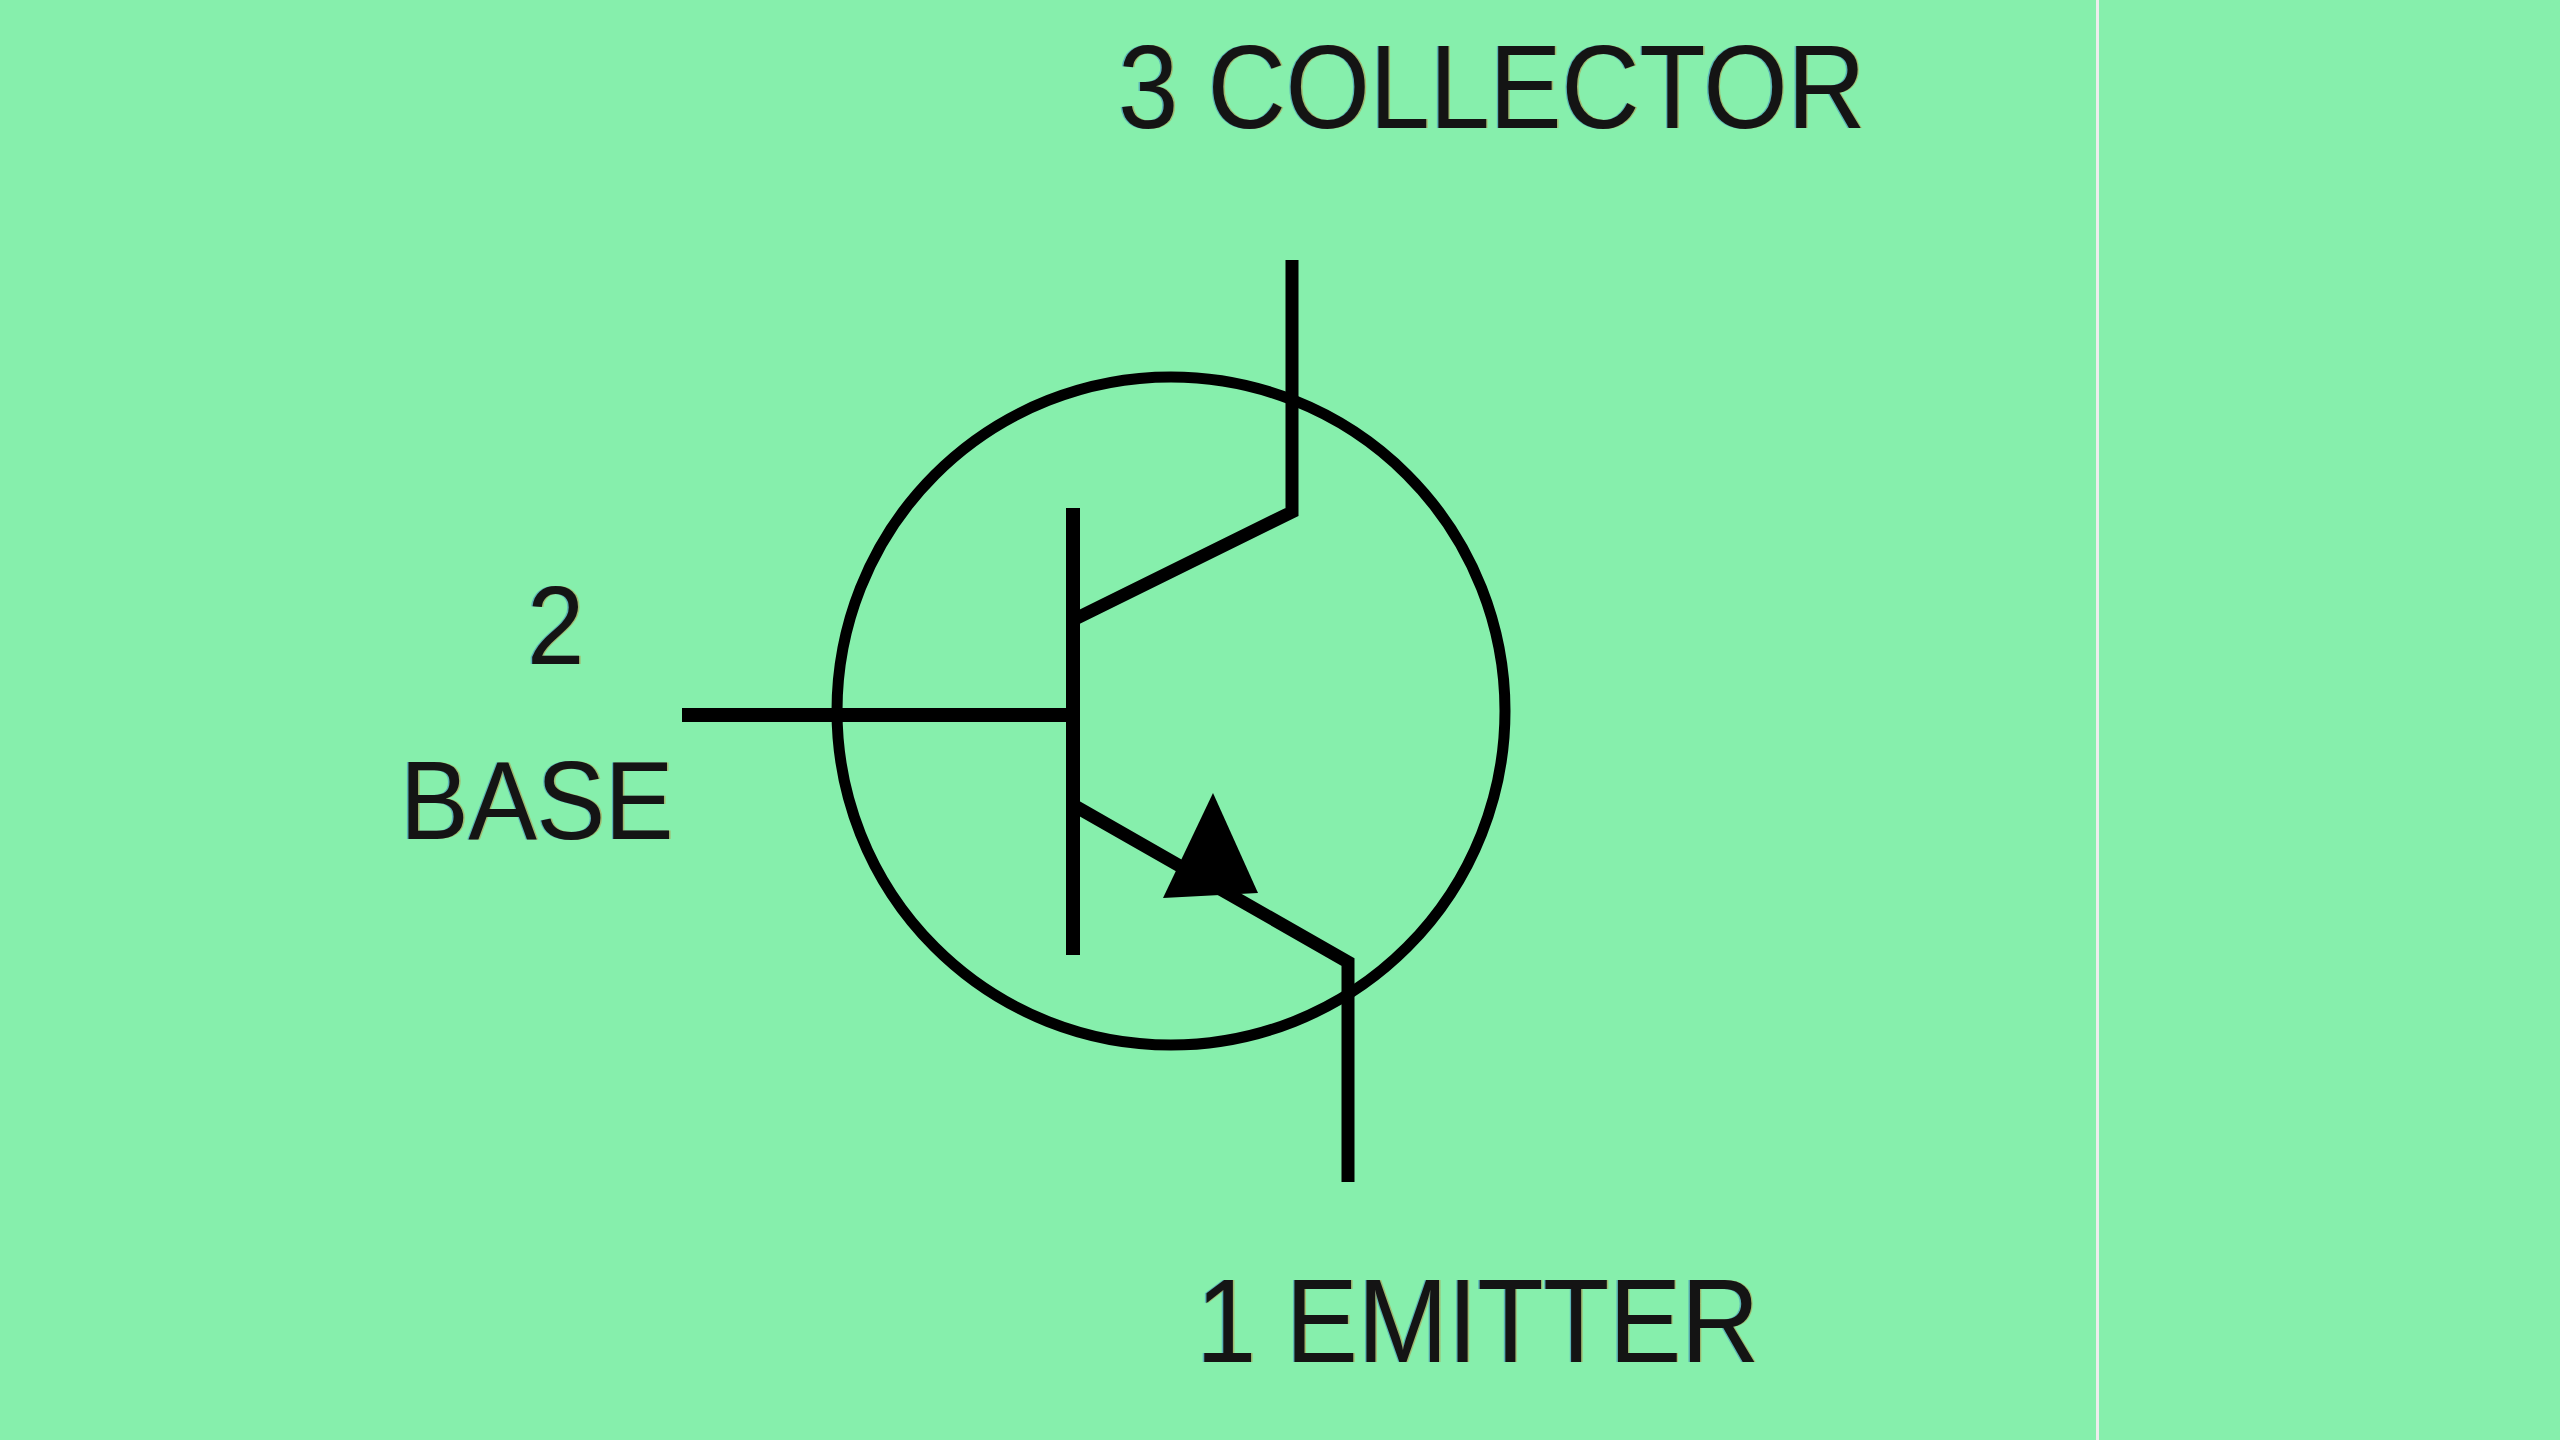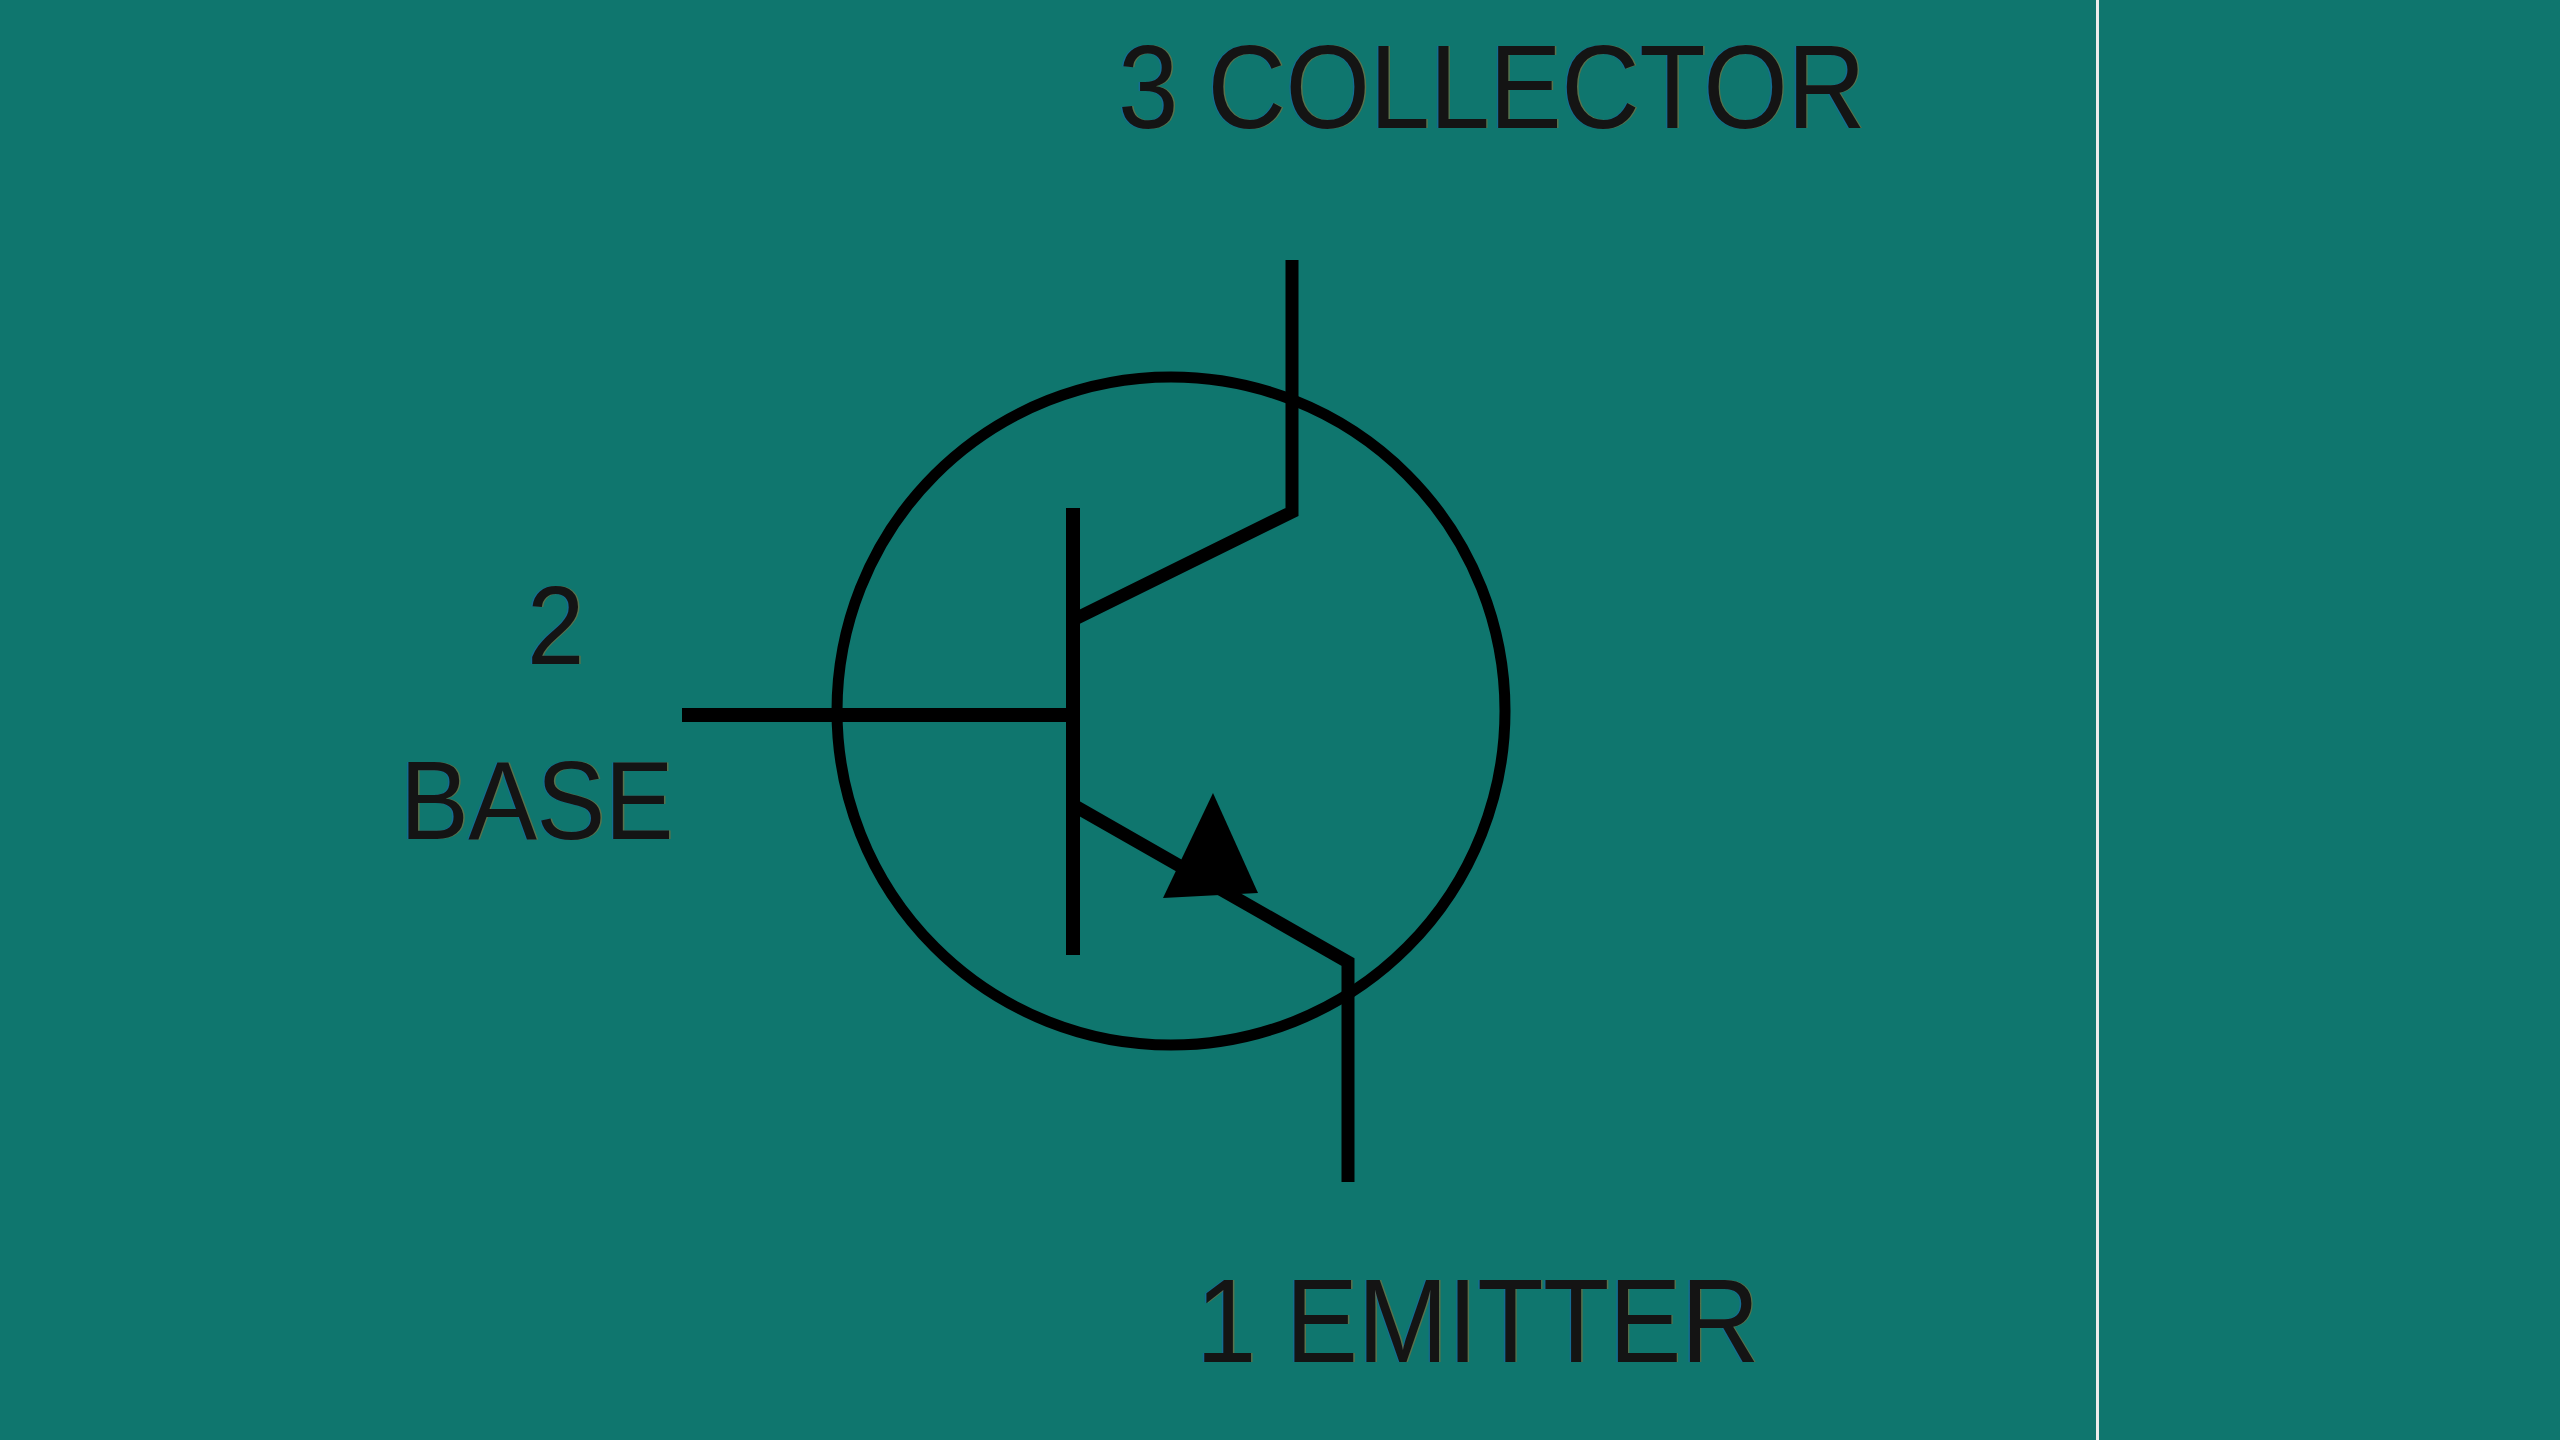--- a/index.html
+++ b/index.html
@@ -84,21 +84,21 @@
     left: 1196px;
     top: 1262px;
     font-size: 118px;
     transform: scaleX(0.92);
     transform-origin: left top;
   }
 </style>
 </head>
 <body>
 
-<div id="page" style="background: #0f766e;">
+<div id="page" style="background: #86efac;">
 
   <svg id="symbol-svg" viewBox="0 0 2560 1440" xmlns="http://www.w3.org/2000/svg">
 
     <g fill="none" stroke="#000000" stroke-linecap="butt" stroke-linejoin="miter">
 
       <circle cx="1171" cy="711" r="334" stroke-width="11"></circle>
 
       <line x1="1073" y1="508" x2="1073" y2="955" stroke-width="14"></line>
 
       <line x1="682" y1="715" x2="1073" y2="715" stroke-width="14"></line>

